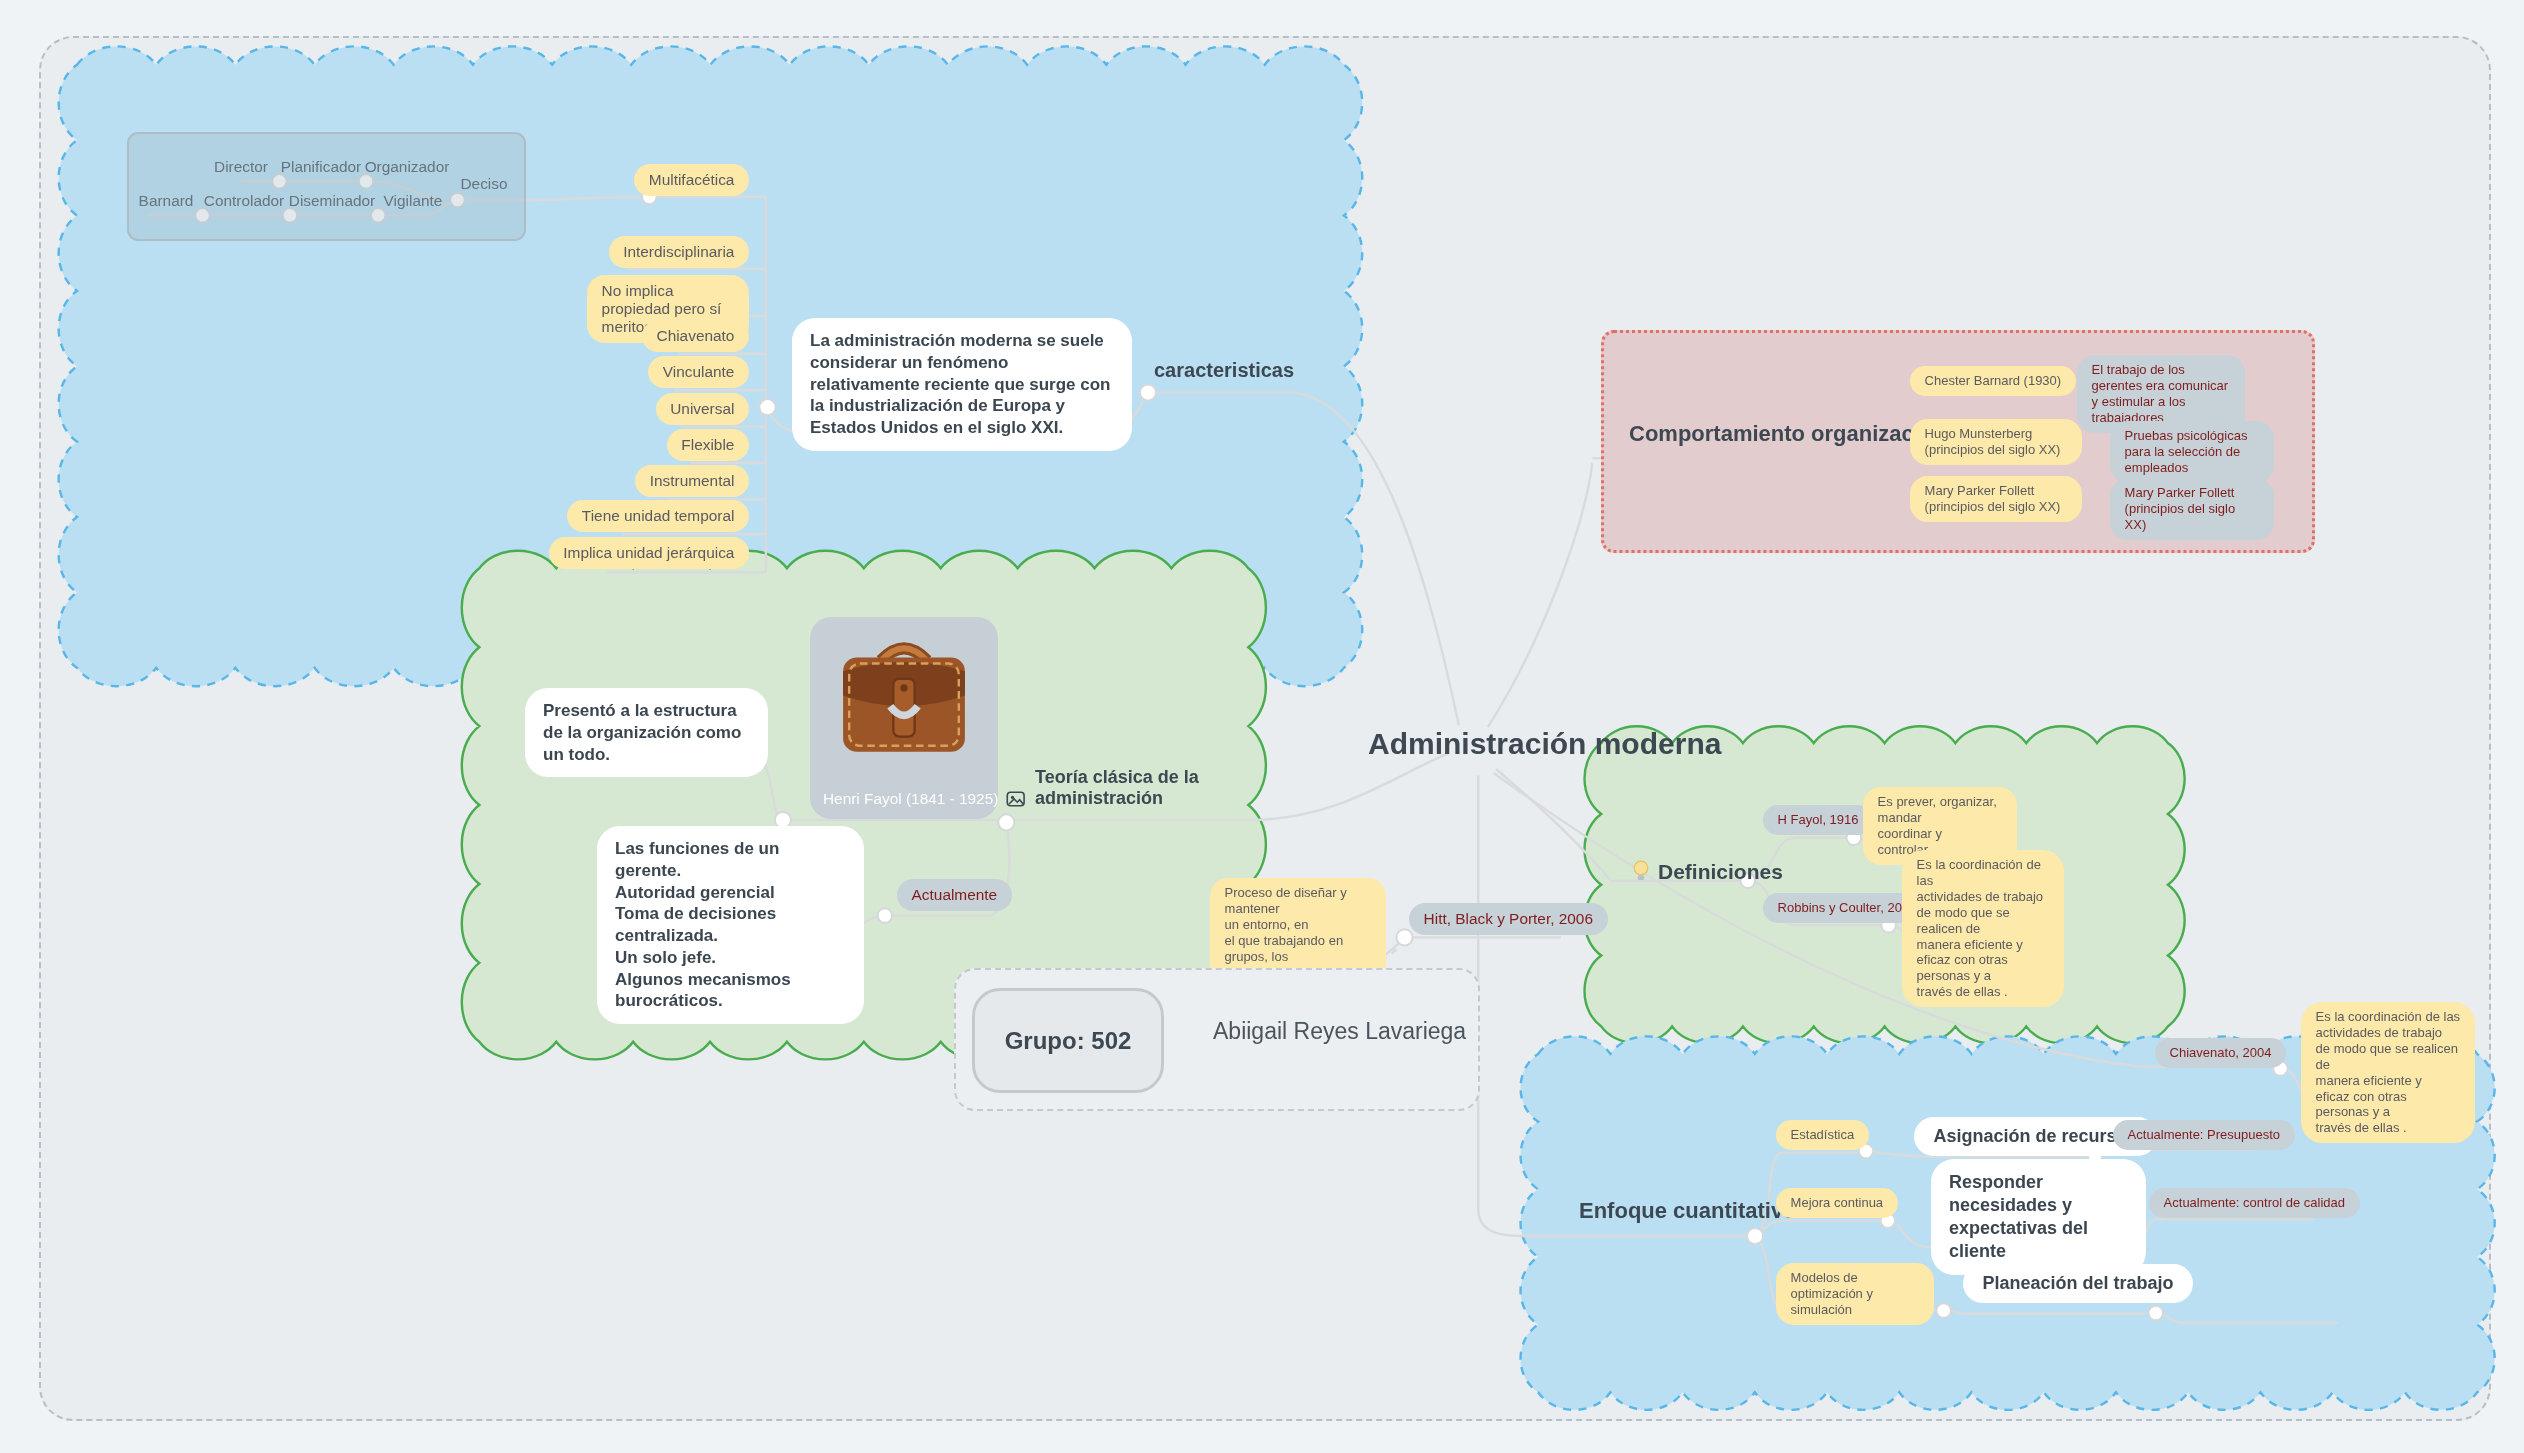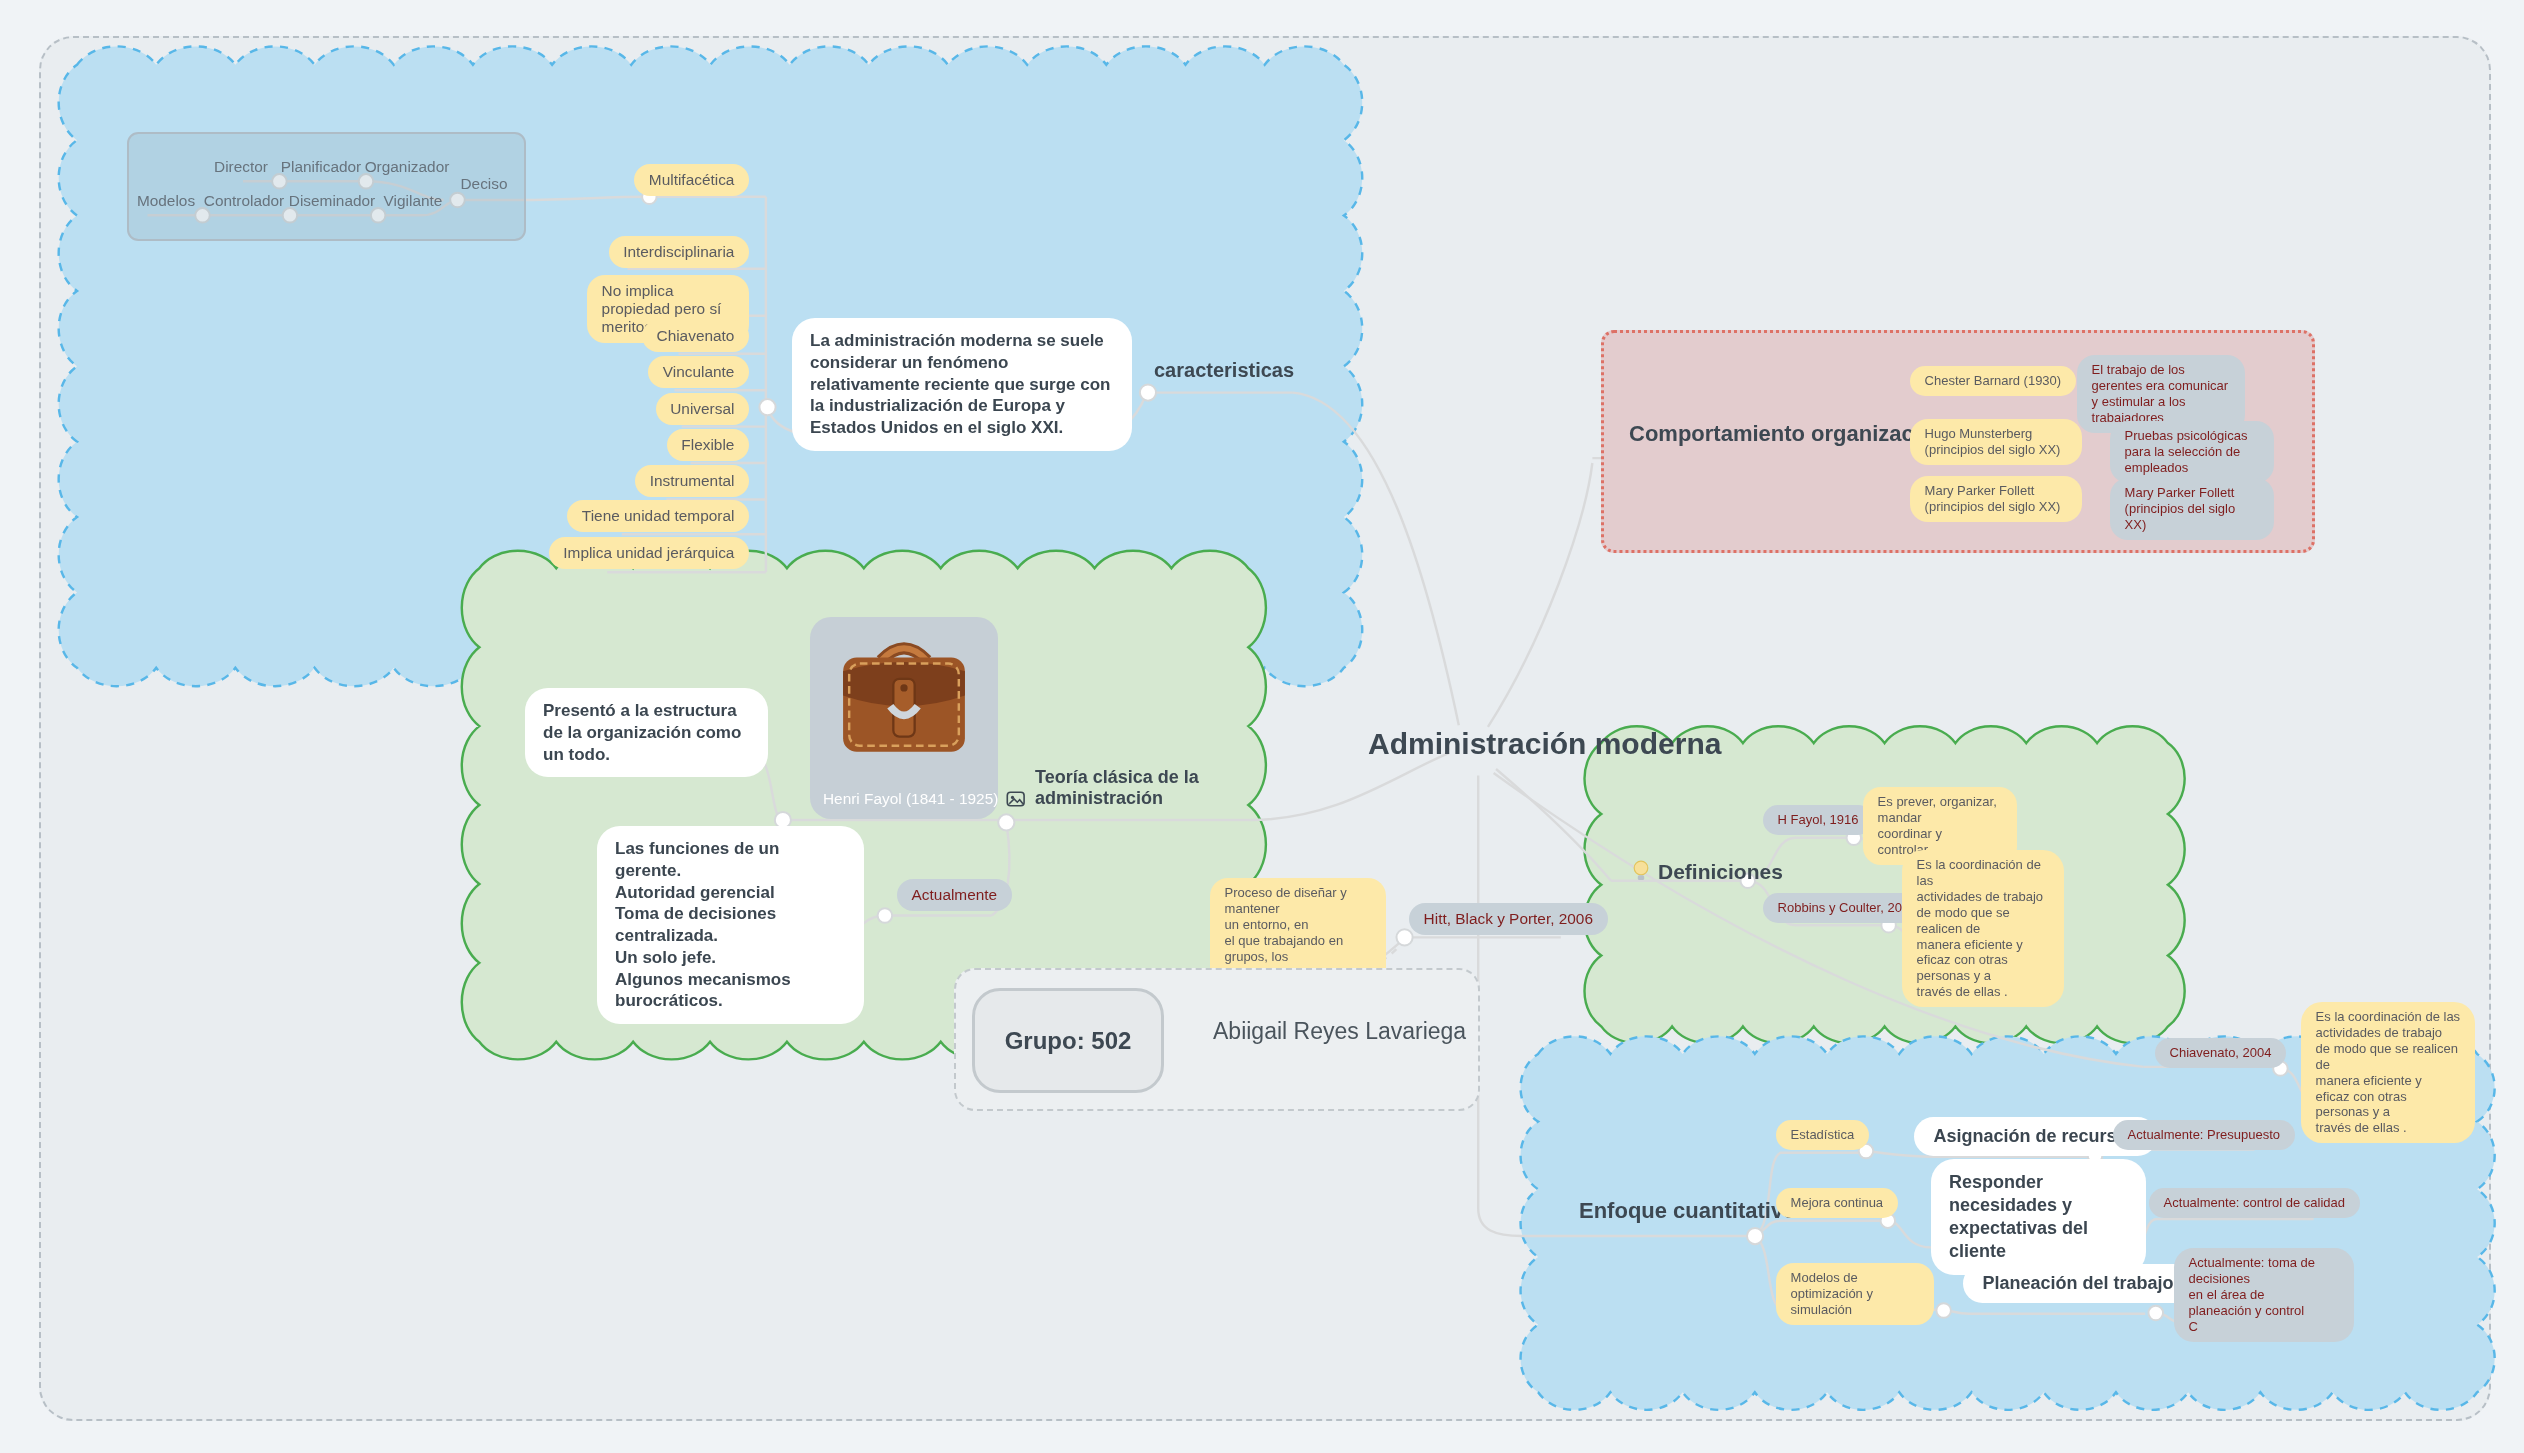--- a/index.html
+++ b/index.html
@@ -126,21 +126,21 @@
       <circle cx="2663" cy="1622" r="9"></circle>
         <circle cx="1394" cy="1312" r="9"></circle>
     </g>
   </svg>
 
   <div class="rolesbox"></div>
   <span class="role" style="left:241px;top:167px">Director</span>
   <span class="role" style="left:321px;top:167px">Planificador</span>
   <span class="role" style="left:407px;top:167px">Organizador</span>
   <span class="role" style="left:484px;top:184px">Deciso</span>
-  <span class="role" style="left:166px;top:201px">Modelos</span>
+  <span class="role" style="left:166px;top:201px">Barnard</span>
   <span class="role" style="left:244px;top:201px">Controlador</span>
   <span class="role" style="left:332px;top:201px">Diseminador</span>
   <span class="role" style="left:413px;top:201px">Vigilante</span>
 
   <div class="node pill yellow" style="right:1776px;top:164px">Multifacética</div>
   <div class="node pill yellow" style="right:1776px;top:236px">Interdisciplinaria</div>
   <div class="node pill yellow wrap left" style="right:1776px;top:275px;width:162px">No implica propiedad pero sí meritocracia</div>
   <div class="node pill yellow" style="right:1776px;top:320px">Chiavenato</div>
   <div class="node pill yellow" style="right:1776px;top:356px">Vinculante</div>
   <div class="node pill yellow" style="right:1776px;top:393px">Universal</div>
@@ -237,18 +237,14 @@
 
   <div class="node lbl" style="left:1579px;top:1198px;font-size:22px">Enfoque cuantitativo</div>
   <div class="node pill yellow small" style="left:1776px;top:1120px">Estadística</div>
   <div class="node pill yellow small" style="left:1776px;top:1188px">Mejora continua</div>
   <div class="node pill yellow small wrap left" style="left:1776px;top:1263px;width:158px">Modelos de optimización y simulación</div>
   <div class="node whitebox" style="left:1914px;top:1117px;font-size:18px;white-space:nowrap;padding:8px 19.4px">Asignación de recursos</div>
   <div class="node whitebox wrap" style="left:1931px;top:1159px;width:215px;font-size:18px">Responder necesidades y expectativas del cliente</div>
   <div class="node whitebox" style="left:1963px;top:1264px;font-size:18px;white-space:nowrap;padding:8px 19.4px">Planeación del trabajo</div>
   <div class="node pill gray small" style="left:2113px;top:1120px">Actualmente: Presupuesto</div>
   <div class="node pill gray small" style="left:2149px;top:1188px">Actualmente: control de calidad</div>
-  <div class="node pill gray small pre left" style="left:2174px;top:1248px;width:180px;border-radius:19.4px">Actualmente: toma de decisiones
-en el área de
-planeación y control
-C</div>
 </div>
 
 
 </body></html>

